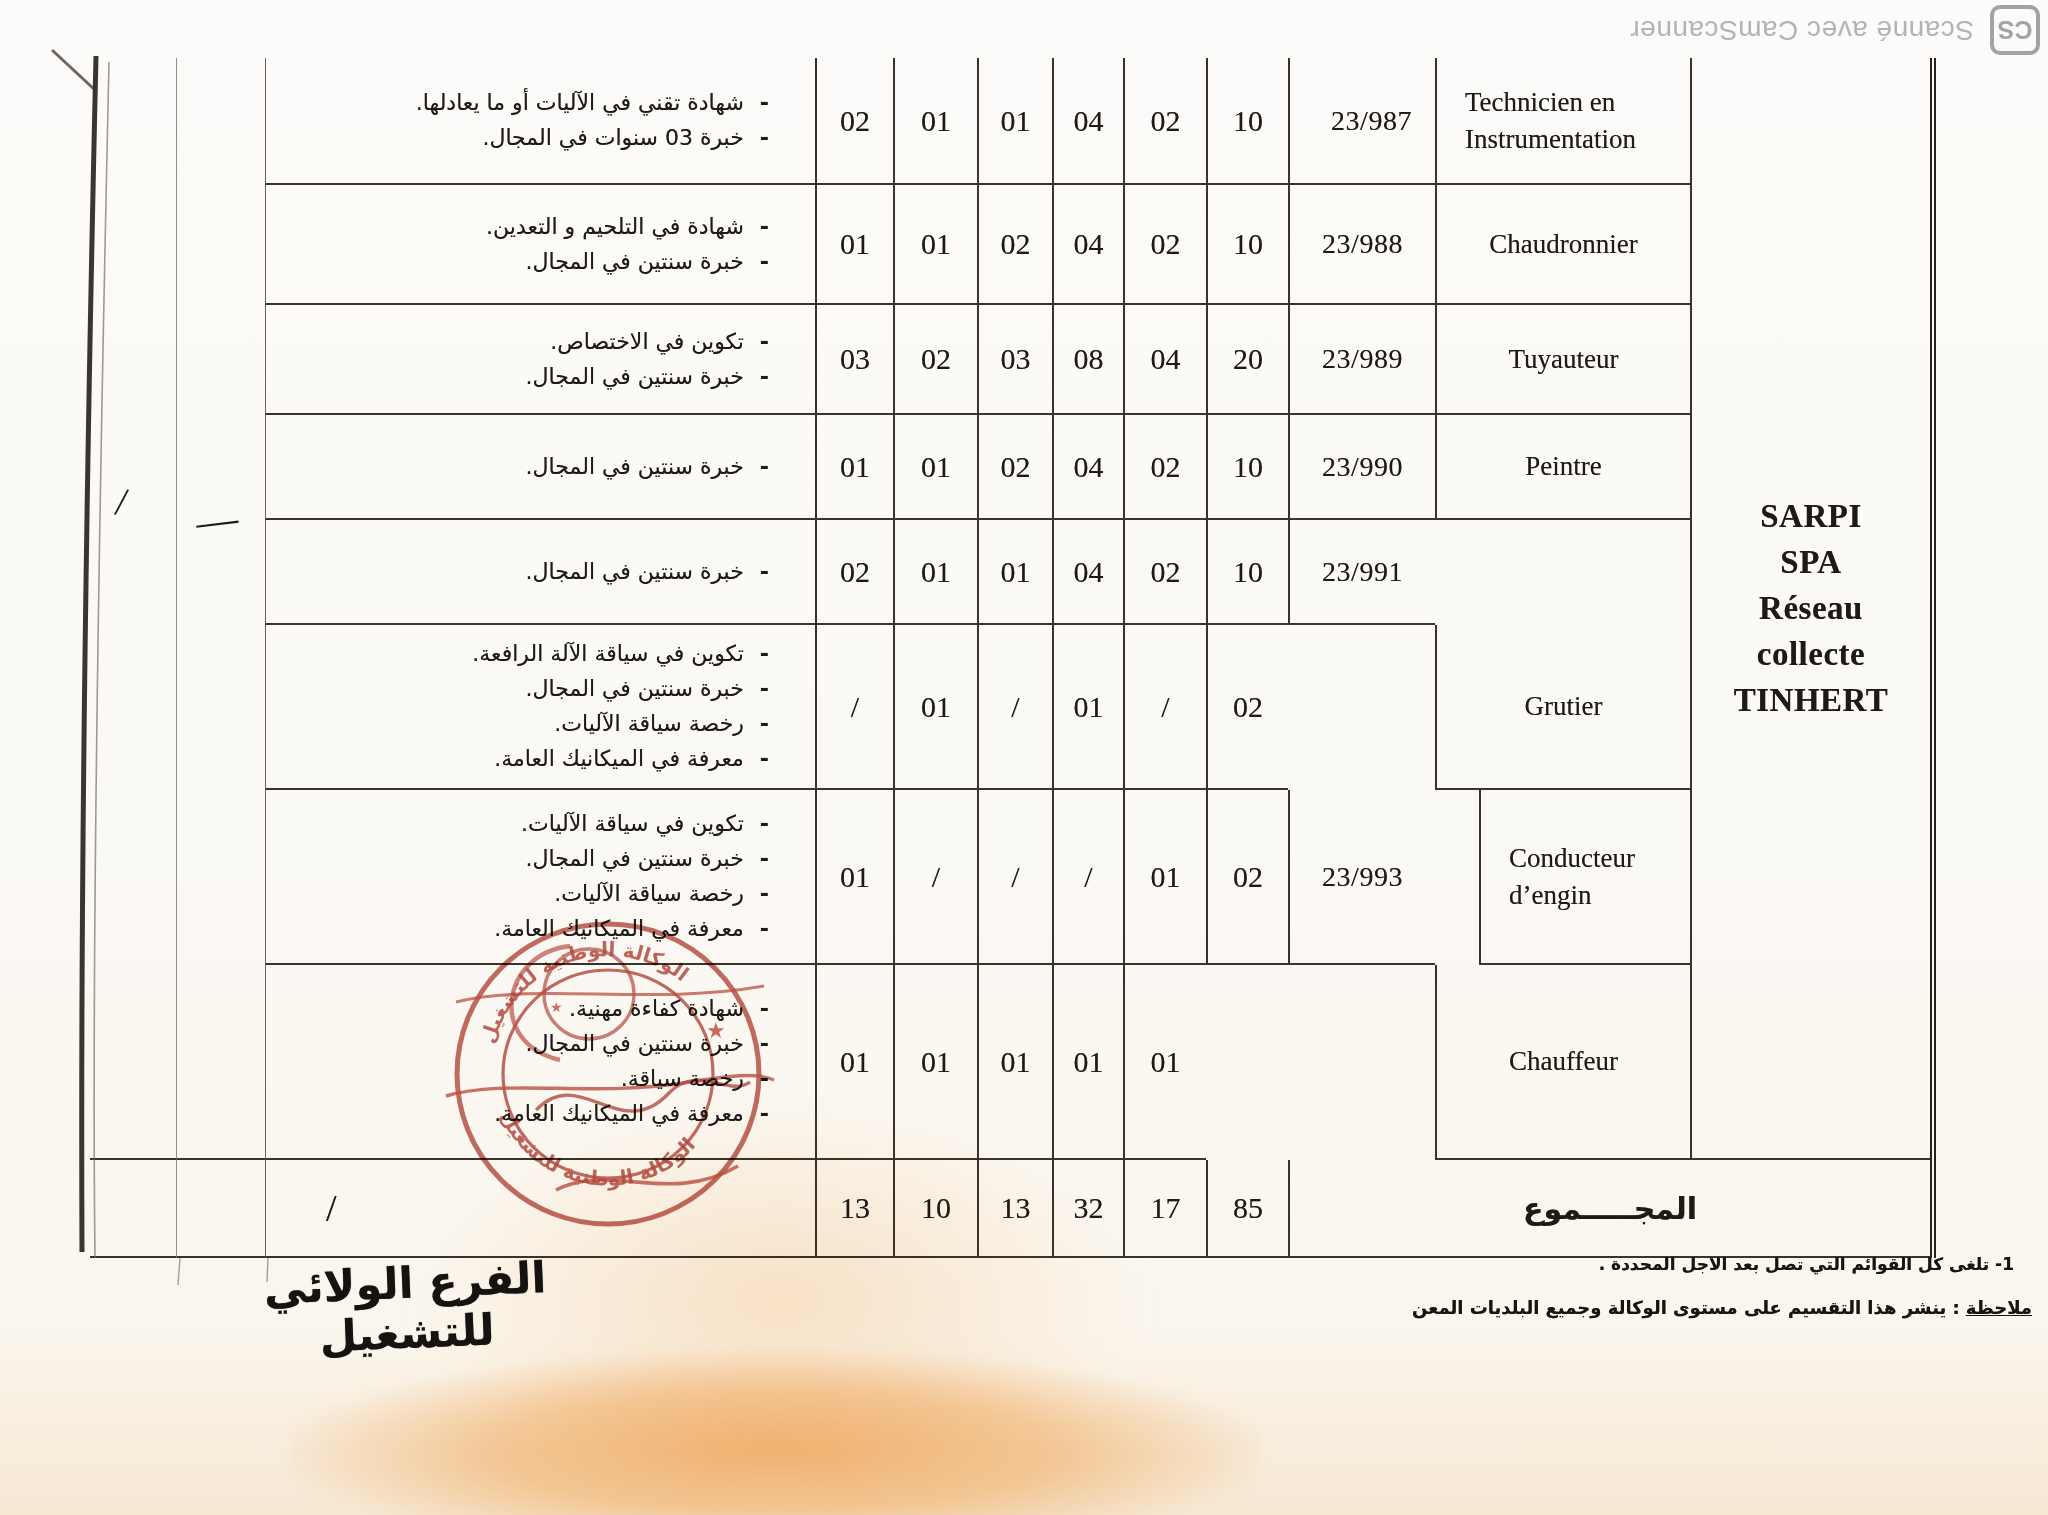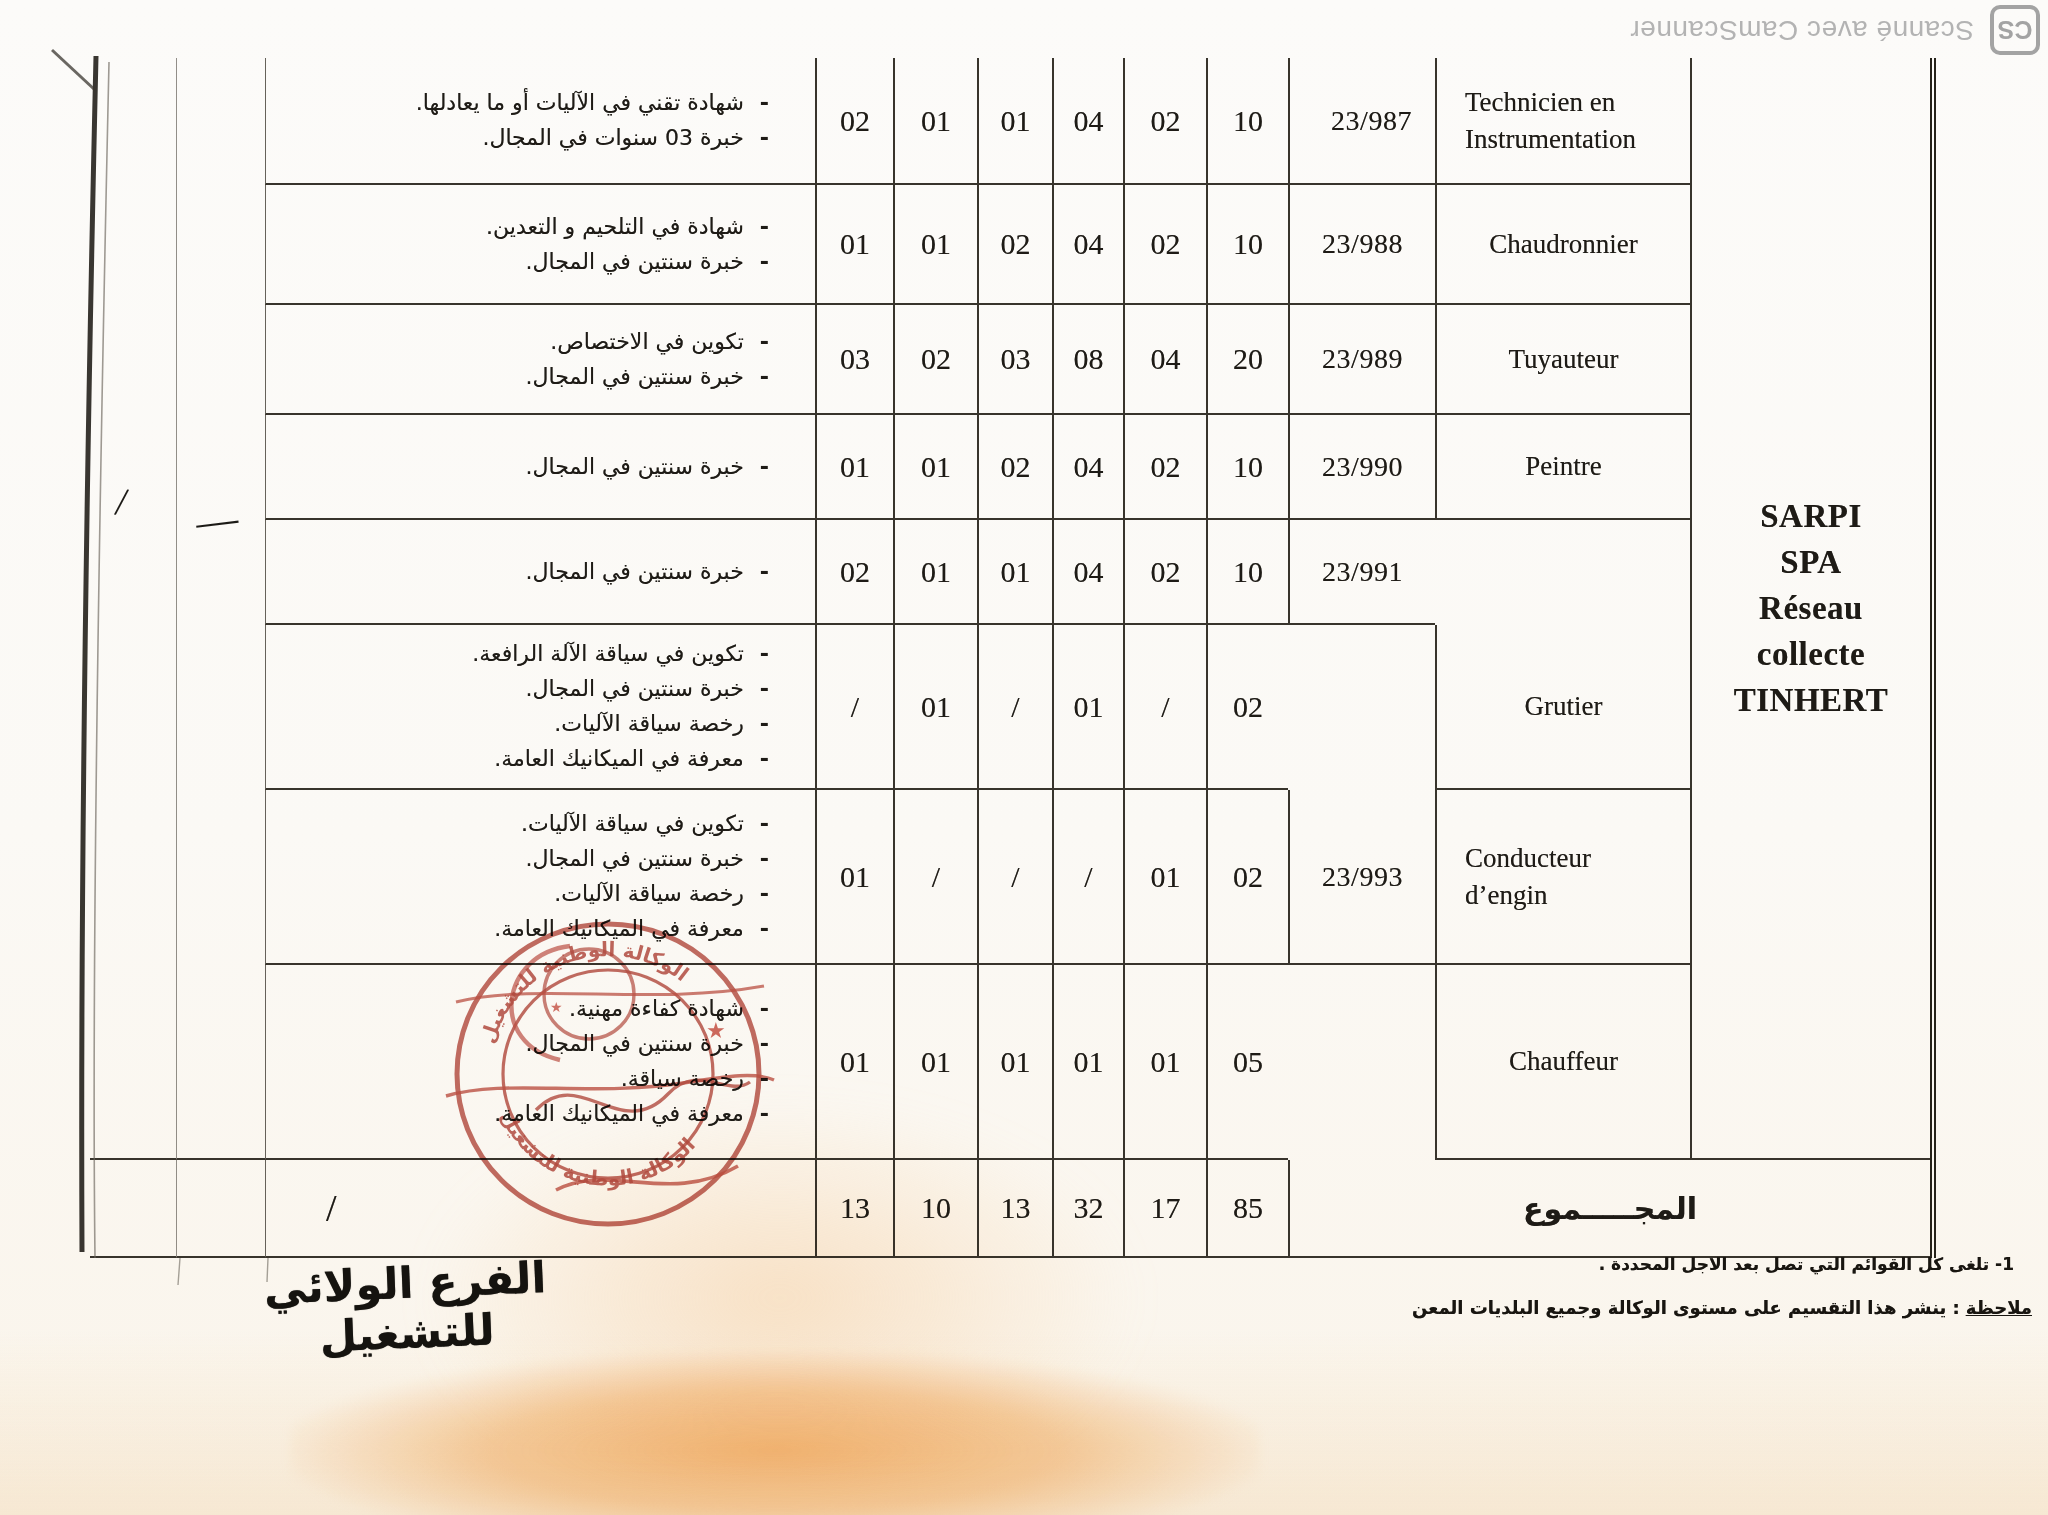--- a/index.html
+++ b/index.html
@@ -220,21 +220,21 @@
         <span>معرفة في الميكانيك العامة.</span>
       </div>
     </div>
     <div class="cell cNum" style="grid-area: 7 / 4;">01</div>
     <div class="cell cNum" style="grid-area: 7 / 5;">/</div>
     <div class="cell cNum" style="grid-area: 7 / 6;">/</div>
     <div class="cell cNum" style="grid-area: 7 / 7;">/</div>
     <div class="cell cNum" style="grid-area: 7 / 8;">01</div>
     <div class="cell cNum" style="grid-area: 7 / 9;">02</div>
     <div class="cell cCode" style="grid-area: 7 / 10;">23/993</div>
-    <div class="cell cJob" style="grid-area: 7 / 11;">Conducteur d’engin</div>
+    <div class="cell cJob" style="grid-area: 7 / 11; margin-left: 44px;">Conducteur d’engin</div>
     <div class="cell cN1" style="grid-area: 8 / 1;"></div>
     <div class="cell cN2" style="grid-area: 8 / 2;"></div>
     <div class="cell cReq" style="grid-area: 8 / 3;">
       <div class="bullet" dir="rtl">
         <span class="bdash">-</span>
         <span>شهادة كفاءة مهنية.</span>
       </div>
       <div class="bullet" dir="rtl">
         <span class="bdash">-</span>
         <span>خبرة سنتين في المجال.</span>
@@ -246,21 +246,20 @@
       <div class="bullet" dir="rtl">
         <span class="bdash">-</span>
         <span>معرفة في الميكانيك العامة.</span>
       </div>
     </div>
     <div class="cell cNum" style="grid-area: 8 / 4;">01</div>
     <div class="cell cNum" style="grid-area: 8 / 5;">01</div>
     <div class="cell cNum" style="grid-area: 8 / 6;">01</div>
     <div class="cell cNum" style="grid-area: 8 / 7;">01</div>
     <div class="cell cNum" style="grid-area: 8 / 8;">01</div>
-    <div class="cell cNum" style="grid-area: 8 / 9;">05</div>
     <div class="cell cJob" style="grid-area: 8 / 11;">Chauffeur</div>
     <div class="cell cN1" style="grid-area: 9 / 1;"></div>
     <div class="cell cN2" style="grid-area: 9 / 2;"></div>
     <div class="cell cReq cTotSlash" style="grid-area: 9 / 3;">/</div>
     <div class="cell cNum cTot" style="grid-area: 9 / 4;">13</div>
     <div class="cell cNum cTot" style="grid-area: 9 / 5;">10</div>
     <div class="cell cNum cTot" style="grid-area: 9 / 6;">13</div>
     <div class="cell cNum cTot" style="grid-area: 9 / 7;">32</div>
     <div class="cell cNum cTot" style="grid-area: 9 / 8;">17</div>
     <div class="cell cNum cTot" style="grid-area: 9 / 9;">85</div>

